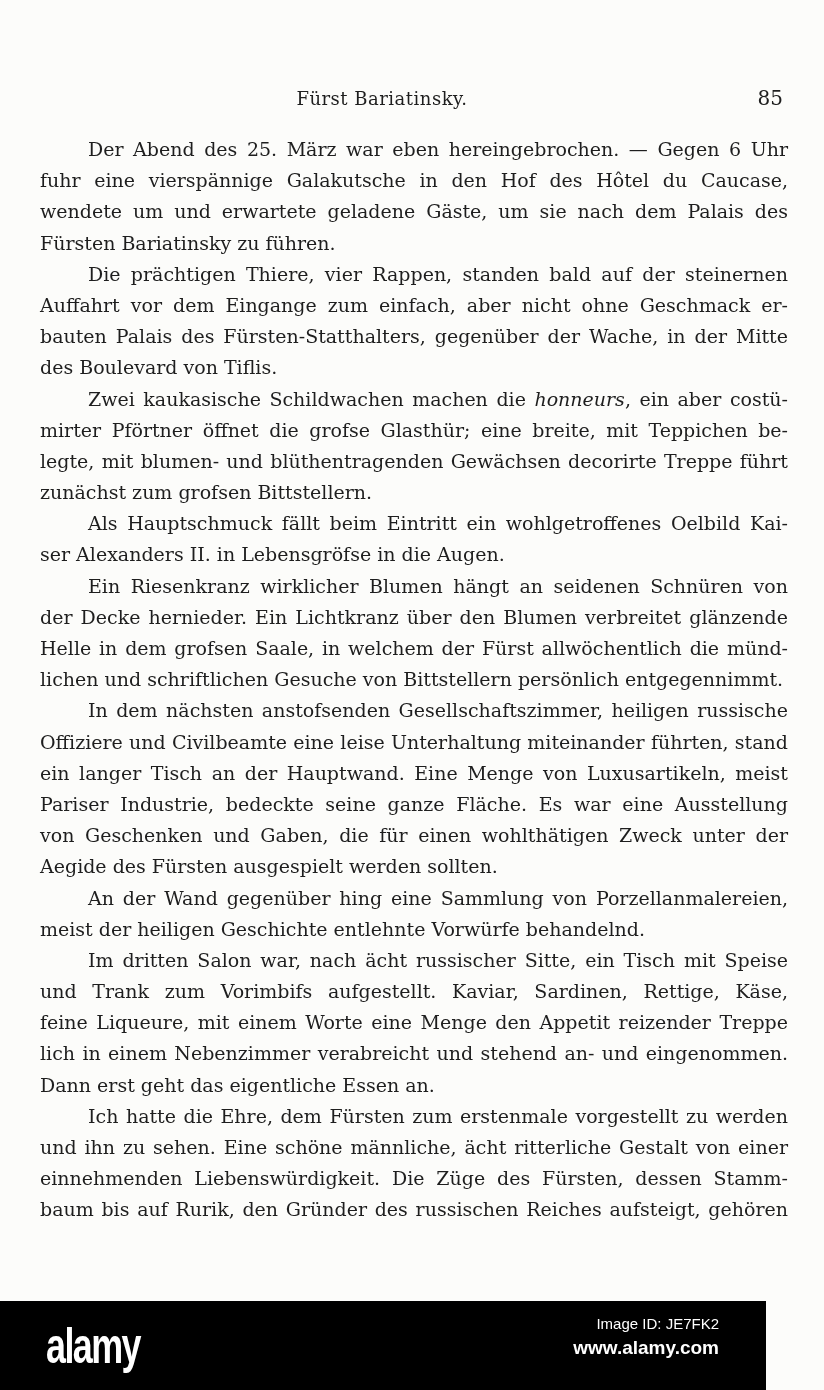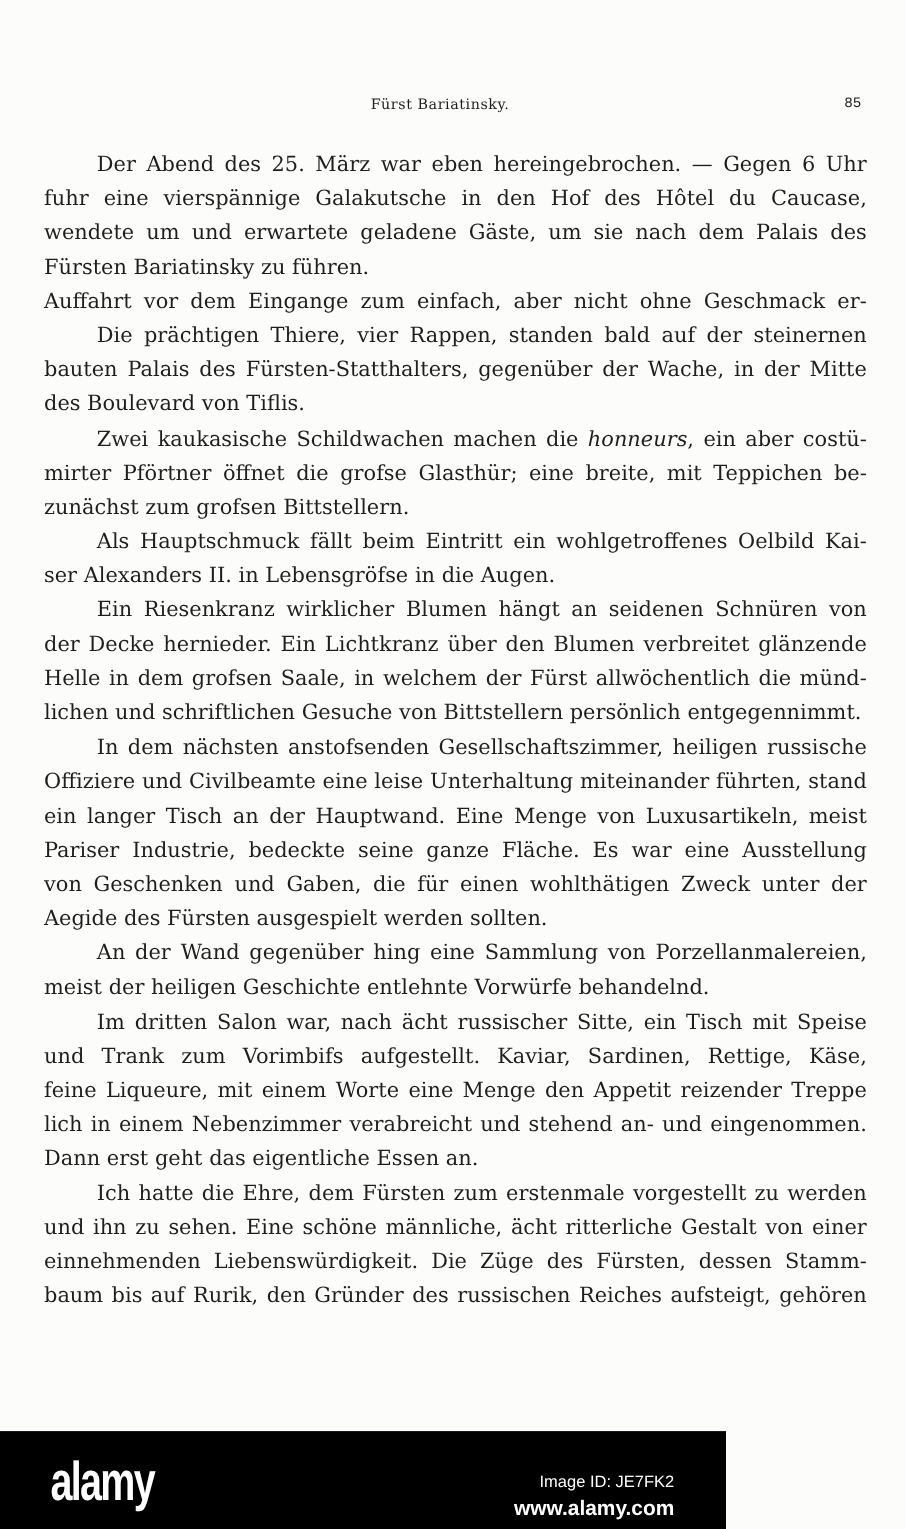--- a/index.html
+++ b/index.html
@@ -18,30 +18,28 @@
     overflow:hidden;
   }
   .page-header{
     position:absolute;
     top:88px;left:0;right:0;height:24px;
   }
   .running-title{
     position:absolute;
     left:50%;
     transform:translateX(-50%) translateX(-30px);
-    font-size:13px;
+    font-size:18px;
     letter-spacing:0.5px;
     white-space:nowrap;
-    margin-left:18px;
   }
   .page-number{
     position:absolute;
     right:41px;top:-2px;
-    font-size:13px;
-    font-family:Liberation Mono, monospace;
+    font-size:20px;
   }
   .text-block{
     position:absolute;
     left:40px;top:134px;
     width:748px;
     font-size:19px;
   }
   .line{
     height:31.2px;
     line-height:31.2px;
@@ -54,21 +52,21 @@
     text-align:right;
     text-align-last:left;
   }
   .line.indent{
     padding-left:48px;
   }
   .line em{}
   .watermark-bar{
     position:absolute;
     left:0;top:1301px;
-    width:660px;height:89px;
+    width:766px;height:89px;
     background:var(--bar-bg);
     color:var(--bar-fg);
     font-family:"Liberation Sans", sans-serif;
   }
   .alamy-logo{
     position:absolute;
     left:46px;top:16px;
     font-size:46px;
     font-weight:bold;
     letter-spacing:-2px;
@@ -77,21 +75,20 @@
   }
   .wm-right{
     position:absolute;
     right:47px;top:14px;
     text-align:right;
   }
   .image-id{
     display:block;
     font-size:15px;
     margin-bottom:5px;
-    margin-top:24px;
   }
   .website{
     display:block;
     font-size:19px;
     font-weight:bold;
   }
 </style>
 </head>
 <body>
 
@@ -101,28 +98,29 @@
 </div>
 
 <div class="text-block" id="text-block">
     <div class="paragraph">
       <div class="line indent">Der Abend des 25. März war eben hereingebrochen. — Gegen 6 Uhr</div>
       <div class="line">fuhr eine vierspännige Galakutsche in den Hof des Hôtel du Caucase,</div>
       <div class="line">wendete um und erwartete geladene Gäste, um sie nach dem Palais des</div>
       <div class="line no-just">Fürsten Bariatinsky zu führen.</div>
     </div>
     <div class="paragraph">
+      <div class="line indent">Die prächtigen Thiere, vier Rappen, standen bald auf der steinernen</div>
       <div class="line">Auffahrt vor dem Eingange zum einfach, aber nicht ohne Geschmack er-</div>
-      <div class="line indent">Die prächtigen Thiere, vier Rappen, standen bald auf der steinernen</div>
       <div class="line">bauten Palais des Fürsten-Statthalters, gegenüber der Wache, in der Mitte</div>
       <div class="line no-just">des Boulevard von Tiflis.</div>
     </div>
     <div class="paragraph">
       <div class="line indent"><span>Zwei kaukasische Schildwachen machen die </span><em>honneurs</em><span>, ein aber costü-</span></div>
       <div class="line">mirter Pförtner öffnet die grofse Glasthür; eine breite, mit Teppichen be-</div>
+      <div class="line">legte, mit blumen- und blüthentragenden Gewächsen decorirte Treppe führt</div>
       <div class="line no-just">zunächst zum grofsen Bittstellern.</div>
     </div>
     <div class="paragraph">
       <div class="line indent">Als Hauptschmuck fällt beim Eintritt ein wohlgetroffenes Oelbild Kai-</div>
       <div class="line no-just">ser Alexanders II. in Lebensgröfse in die Augen.</div>
     </div>
     <div class="paragraph">
       <div class="line indent">Ein Riesenkranz wirklicher Blumen hängt an seidenen Schnüren von</div>
       <div class="line">der Decke hernieder. Ein Lichtkranz über den Blumen verbreitet glänzende</div>
       <div class="line">Helle in dem grofsen Saale, in welchem der Fürst allwöchentlich die münd-</div>

